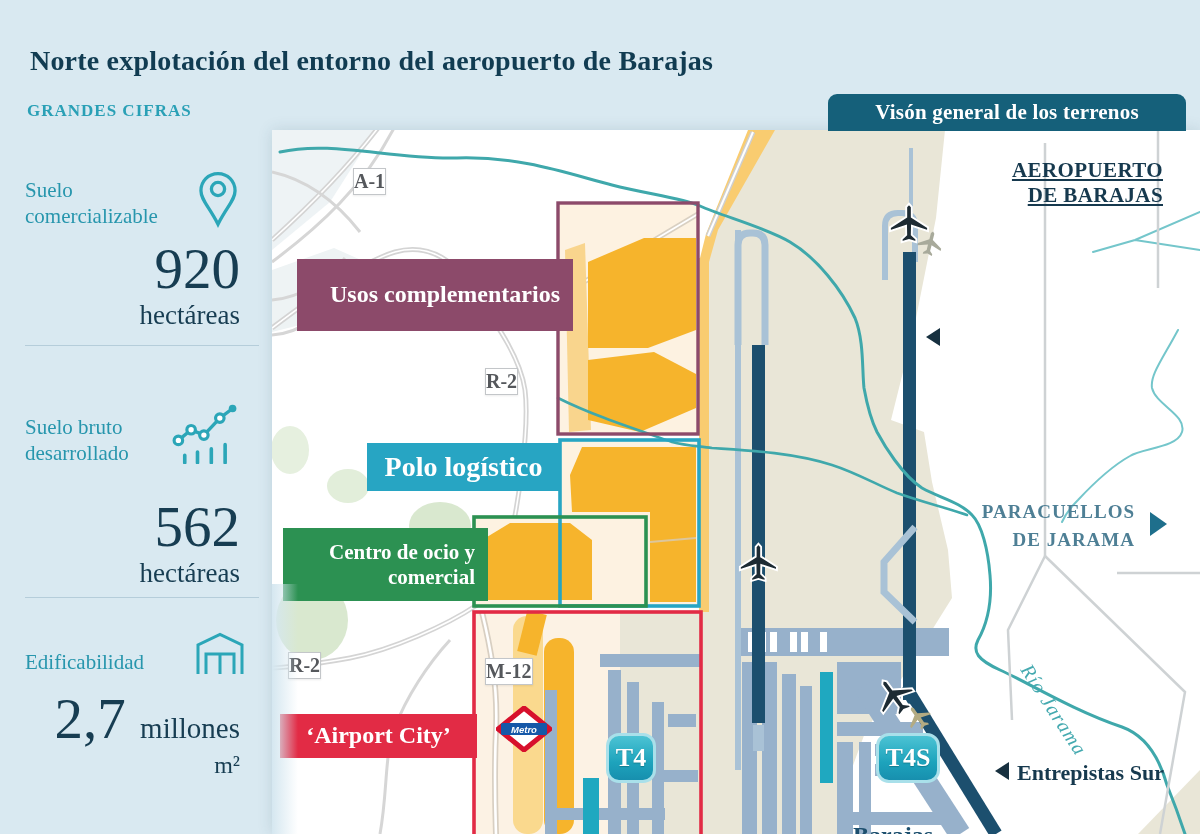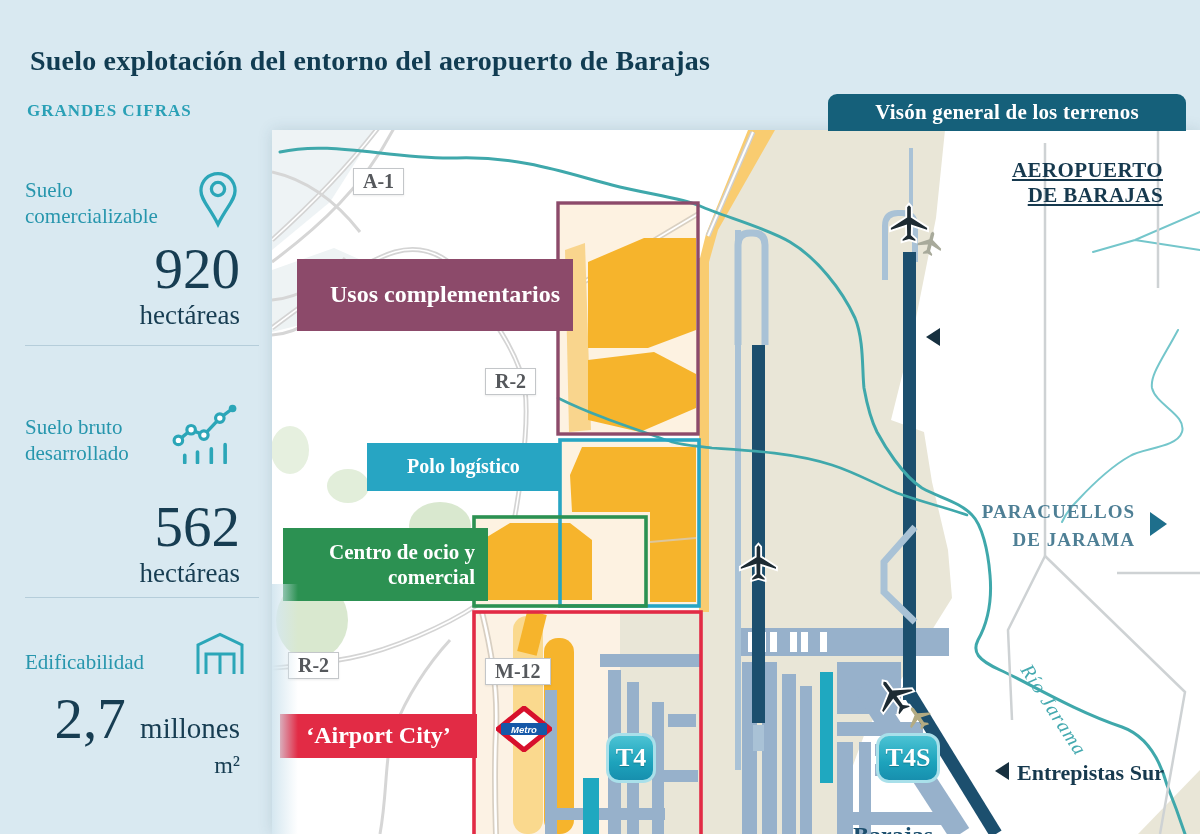--- a/index.html
+++ b/index.html
@@ -30,21 +30,21 @@
     background:#ffffff;overflow:hidden;box-shadow:0 0 14px rgba(40,80,100,.15);
   }
   .map svg.base{position:absolute;left:0;top:0;}
   .view-tab{
     position:absolute;left:828px;top:94px;width:358px;height:37px;z-index:5;
     border-radius:9px 9px 0 0;color:#fff;font-size:21px;font-weight:bold;
     display:flex;align-items:center;justify-content:center;letter-spacing:.2px;cursor:pointer;
   }
   .road-label{
     position:absolute;background:#fff;border:1px solid #c3c6c9;color:#55585c;
-    font-size:20px;font-weight:bold;padding:1px 9px;box-shadow:0 1px 2px rgba(0,0,0,.08);
+    font-size:20px;font-weight:bold;padding:1px 0;box-shadow:0 1px 2px rgba(0,0,0,.08);
   }
   .zone-label{
     position:absolute;color:#fff;font-weight:bold;line-height:1.16;
     display:flex;flex-direction:column;justify-content:center;
   }
   .zl-right{align-items:flex-end;text-align:right;padding-right:13px;}
   .zl-center{align-items:center;text-align:center;}
   .badge{
     position:absolute;border-radius:13px;border:3px solid #a9e0ea;
     background:linear-gradient(180deg,#4cc3d4,#1da3bc 60%,#178fae);
@@ -52,21 +52,21 @@
     text-shadow:0 1px 1px rgba(0,60,70,.35);box-sizing:border-box;margin-left:33px;
   }
   .maplabel{position:absolute;color:#16394e;font-weight:bold;}
   .tri-left{display:inline-block;width:0;height:0;border-top:9px solid transparent;border-bottom:9px solid transparent;border-right:14px solid #17303f;margin-right:8px;}
   .tri-right{position:absolute;width:0;height:0;border-top:12px solid transparent;border-bottom:12px solid transparent;border-left:17px solid #1e6f8c;}
   .corner-fade{position:absolute;left:0;bottom:0;width:26px;height:250px;background:linear-gradient(to right,#d5e7f0,rgba(213,231,240,0));}
 </style>
 </head>
 <body>
 
-<h1 class="title">Suelo explotación del entorno del aeropuerto de Barajas</h1>
+<h1 class="title">Norte explotación del entorno del aeropuerto de Barajas</h1>
 <div class="kicker">GRANDES CIFRAS</div>
 
 <div>
 
   <div class="stat-label" style="left:25px;top:178px;">Suelo comercializable</div>
   <div class="stat-icon" style="left:196px;top:166px;">
     <svg width="44" height="68" viewBox="0 0 40 56" fill="none">
       <path d="M20 4 C11 4 4.5 11 4.5 19.5 C4.5 28 12 34 20 50 C28 34 35.5 28 35.5 19.5 C35.5 11 29 4 20 4 Z" stroke="#2ba6b8" stroke-width="3"></path>
       <circle cx="20" cy="18" r="6" stroke="#2ba6b8" stroke-width="3"></circle>
     </svg>
@@ -264,21 +264,21 @@
       <use href="#plane" transform="translate(633,574) scale(1.1) rotate(-36 12 12)" fill="#b3ab82"></use>
     </g>
   </svg>
 
   <div class="road-label" style="left:81px;top:38px;">A-1</div>
   <div class="road-label" style="left:213px;top:238px;">R-2</div>
   <div class="road-label" style="left:16px;top:522px;">R-2</div>
   <div class="road-label" style="left:213px;top:528px;font-family:Liberation Serif, serif;">M-12</div>
 
   <div class="zone-label zl-right" style="left: 25px; top: 129px; width: 263px; height: 72px; font-size: 24px; background-color: rgb(140, 74, 106);">Usos complementarios</div>
-  <div class="zone-label zl-center" style="left: 95px; top: 313px; width: 193px; height: 48px; font-size: 20px; background-color: rgb(39, 165, 195);">Polo logístico</div>
+  <div class="zone-label zl-center" style="left: 95px; top: 313px; width: 193px; height: 48px; font-size: 28px; background-color: rgb(39, 165, 195);">Polo logístico</div>
   <div class="zone-label zl-right" style="left: 11px; top: 398px; width: 192px; height: 73px; font-size: 21px; background-color: rgb(44, 145, 82);">Centro de ocio y comercial</div>
   <div class="zone-label zl-center" style="left: 8px; top: 584px; width: 197px; height: 44px; font-size: 24px; background-color: rgb(226, 43, 69);">‘Airport City’</div>
 
   <div class="badge" style="left:301px;top:603px;width:50px;height:50px;">T4</div>
   <div class="badge" style="left:571px;top:603px;width:64px;height:50px;">T4S</div>
 
   <div style="position:absolute;left:224px;top:576px;">
     <svg width="56" height="46" viewBox="0 0 56 46">
       <polygon points="28,2 54,23 28,44 2,23" fill="#ffffff" stroke="#d7102c" stroke-width="5"></polygon>
       <polygon points="0,23 7,17 7,29" fill="#d7102c"></polygon>

